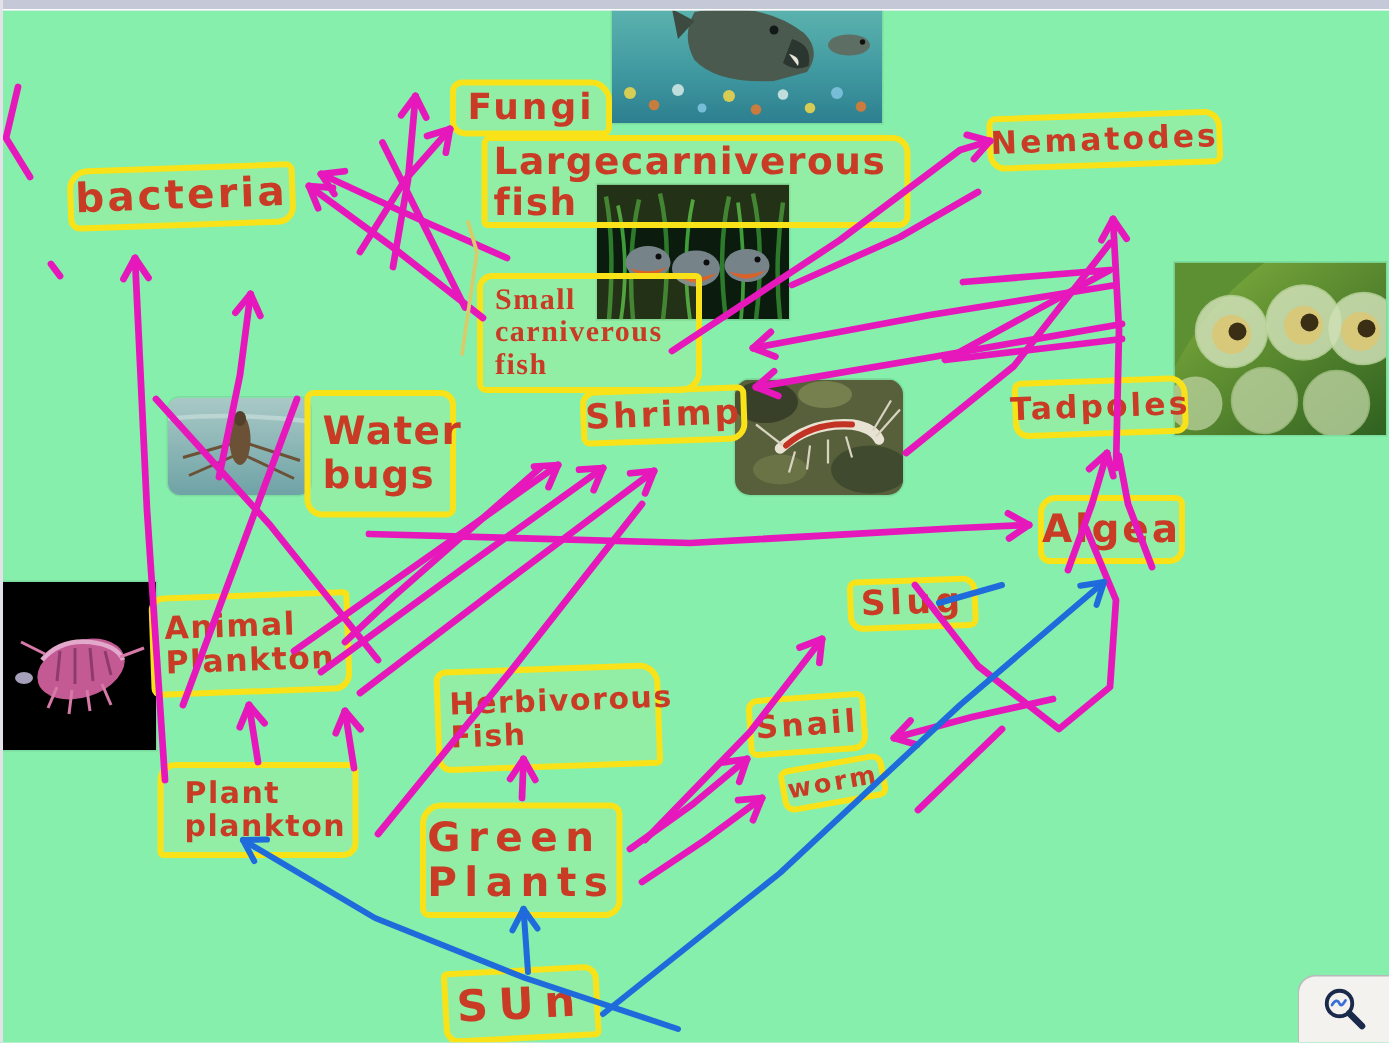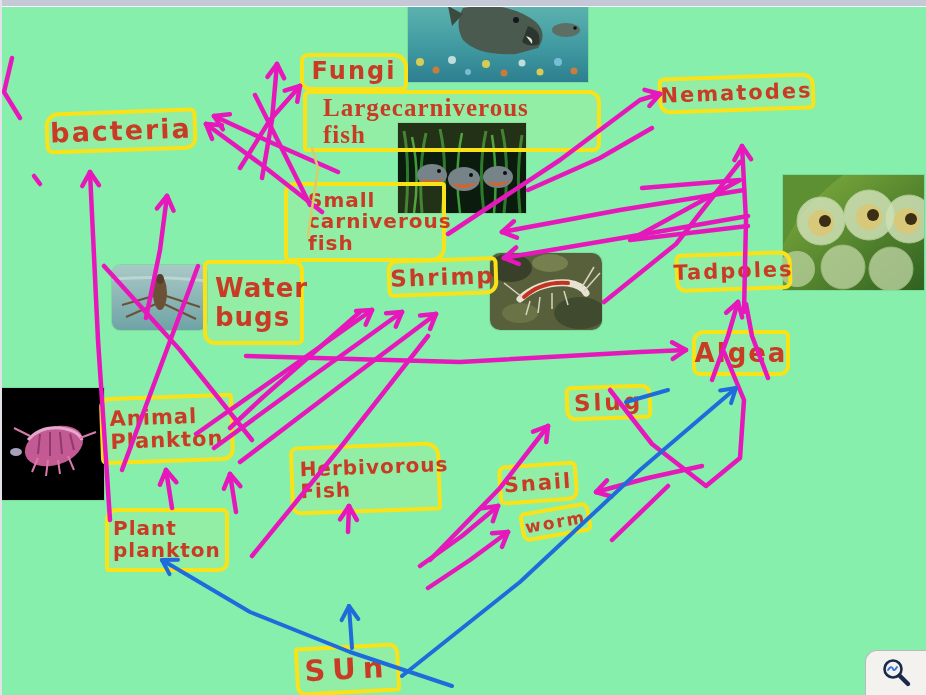--- a/index.html
+++ b/index.html
@@ -176,28 +176,28 @@
           <path d="M68 68 L74 82"></path>
         <path d="M30 48 L14 40"></path>
           <path d="M80 50 L96 44"></path>
       </g>
       <ellipse cx="16" cy="64" rx="6" ry="4" fill="#cfc8e8" opacity="0.8"></ellipse>
     </svg>
   </div>
 
   <div class="node" style="left:300px;top:53px;width:100px;height:30px;font-size:24px;letter-spacing:2px;border-radius:8px 14px 6px 10px;">Fungi</div>
 
-  <div class="node" style="left:303px;top:90px;width:274px;height:54px;font-size:25px;letter-spacing:1px;justify-content:flex-start;padding-left:16px;border-radius:6px 12px 8px 4px;font-family:Liberation Serif, serif;">Largecarniverous
+  <div class="node" style="left:321px;top:90px;width:274px;height:54px;font-size:25px;letter-spacing:1px;justify-content:flex-start;padding-left:4px;border-radius:6px 12px 8px 4px;">Largecarniverous
 fish</div>
 
   <div class="node" style="left:45px;top:110px;width:144px;height:34px;font-size:27px;letter-spacing:2px;transform:rotate(-2deg);border-radius:14px 6px 12px 8px;">bacteria</div>
 
   <div class="node" style="left:658px;top:75px;width:149px;height:29px;font-size:21px;letter-spacing:2px;transform:rotate(-2deg);border-radius:6px 12px 6px 12px;">Nematodes</div>
 
-  <div class="node" style="left:284px;top:182px;width:134px;height:72px;font-size:20px;letter-spacing:1px;justify-content:flex-start;padding-left:20px;border-radius:10px 4px 14px 6px;">Small
+  <div class="node" style="left:318px;top:182px;width:134px;height:72px;font-size:20px;letter-spacing:1px;justify-content:flex-start;padding-left:8px;border-radius:10px 4px 14px 6px;font-family:Liberation Serif, serif;">Small
 carniverous
 fish</div>
 
   <div class="node" style="left:203px;top:260px;width:85px;height:77px;font-size:26px;letter-spacing:1px;justify-content:flex-start;padding-left:8px;border-radius:6px 10px 6px 12px;">Water
 bugs</div>
 
   <div class="node" style="left:387px;top:258px;width:103px;height:30px;font-size:23px;letter-spacing:2px;transform:rotate(-2deg);border-radius:10px 6px 12px 6px;">Shrimp</div>
 
   <div class="node" style="left:675px;top:252px;width:109px;height:31px;font-size:21px;letter-spacing:2px;transform:rotate(-2deg);border-radius:6px 12px 8px 10px;">Tadpoles</div>
 
@@ -205,26 +205,28 @@
 
   <div class="node" style="left:565px;top:385px;width:79px;height:27px;font-size:23px;letter-spacing:3px;transform:rotate(-2deg);border-radius:6px 10px 6px 10px;">Slug</div>
 
   <div class="node" style="left:498px;top:463px;width:72px;height:32px;font-size:21px;letter-spacing:2px;transform:rotate(-4deg);border-radius:8px 6px 10px 6px;">Snail</div>
 
   <div class="node" style="left:520px;top:507px;width:63px;height:22px;font-size:17px;letter-spacing:2px;transform:rotate(-10deg);border-radius:6px 8px 6px 8px;">worm</div>
 
   <div class="node" style="left:100px;top:395px;width:120px;height:60px;font-size:21px;letter-spacing:1px;justify-content:flex-start;padding-left:6px;transform:rotate(-2deg);border-radius:10px 4px 12px 6px;">Animal
 Plankton</div>
 
-  <div class="node" style="left:105px;top:508px;width:112px;height:56px;font-size:20px;letter-spacing:1px;justify-content:flex-start;padding-left:4px;border-radius:12px 6px 10px 4px;">Plant
+  <div class="node" style="left:105px;top:508px;width:112px;height:56px;font-size:20px;letter-spacing:1px;justify-content:flex-start;padding-left:14px;border-radius:12px 6px 10px 4px;">Plant
 plankton</div>
 
   <div class="node" style="left:290px;top:444px;width:137px;height:61px;font-size:20px;letter-spacing:1px;justify-content:flex-start;padding-left:6px;transform:rotate(-2deg);border-radius:8px 14px 4px 10px;">Herbivorous
 Fish</div>
 
+  <div class="node" style="left:280px;top:535px;width:127px;height:69px;font-size:27px;letter-spacing:5px;border-radius:14px 8px 12px 6px;">Green
+Plants</div>
 
   <div class="node" style="left:295px;top:645px;width:97px;height:41px;font-size:29px;letter-spacing:7px;transform:rotate(-3deg);border-radius:4px 10px 4px 10px;">SUn</div>
 
   <svg id="ink" width="926" height="695">
       <path d="M110 520 L98 340 L90 172" fill="none" stroke="#e618bc" stroke-width="4.5" stroke-linecap="round" stroke-linejoin="round"></path>
       <path d="M82.29527739676449 186.02274044569006 L90 172" fill="none" stroke="#e618bc" stroke-width="4.5" stroke-linecap="round" stroke-linejoin="round"></path>
       <path d="M99.00233720394255 185.22716616915778 L90 172" fill="none" stroke="#e618bc" stroke-width="4.5" stroke-linecap="round" stroke-linejoin="round"></path>
       <path d="M146 318 L160 250 L167 196" fill="none" stroke="#e618bc" stroke-width="4.5" stroke-linecap="round" stroke-linejoin="round"></path>
       <path d="M156.95286884868517 208.45211450430324 L167 196" fill="none" stroke="#e618bc" stroke-width="4.5" stroke-linecap="round" stroke-linejoin="round"></path>
       <path d="M173.5400763728723 210.60230807225344 L167 196" fill="none" stroke="#e618bc" stroke-width="4.5" stroke-linecap="round" stroke-linejoin="round"></path>

